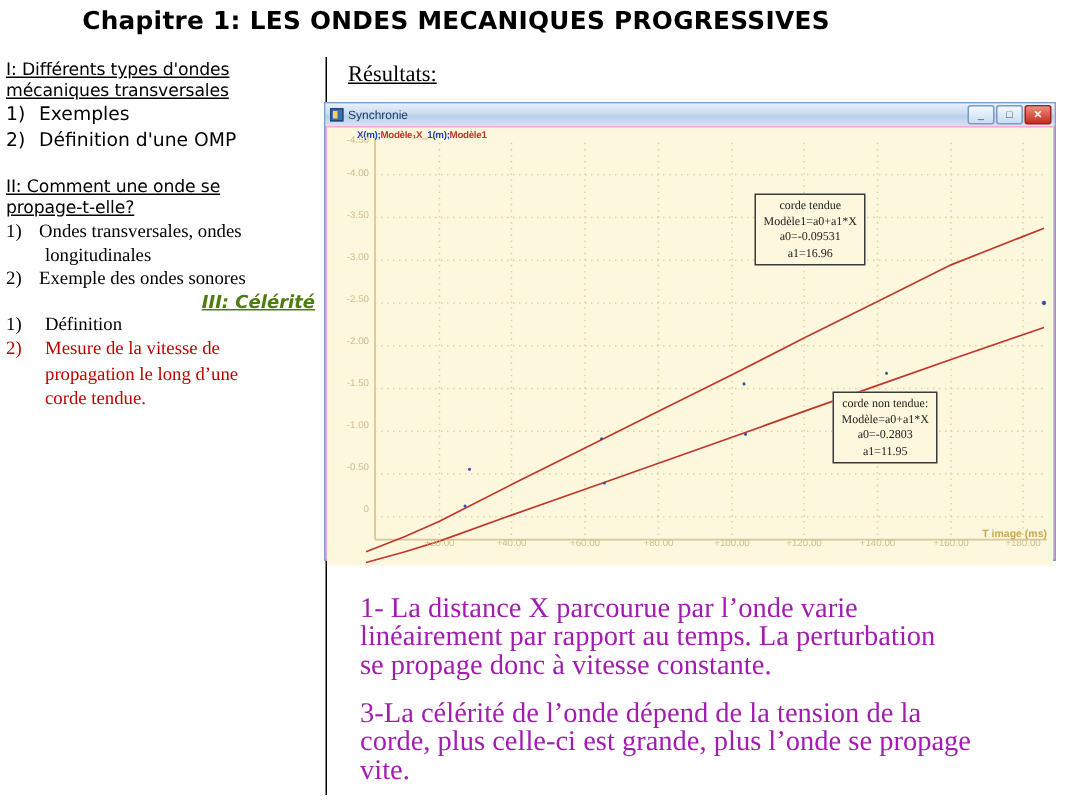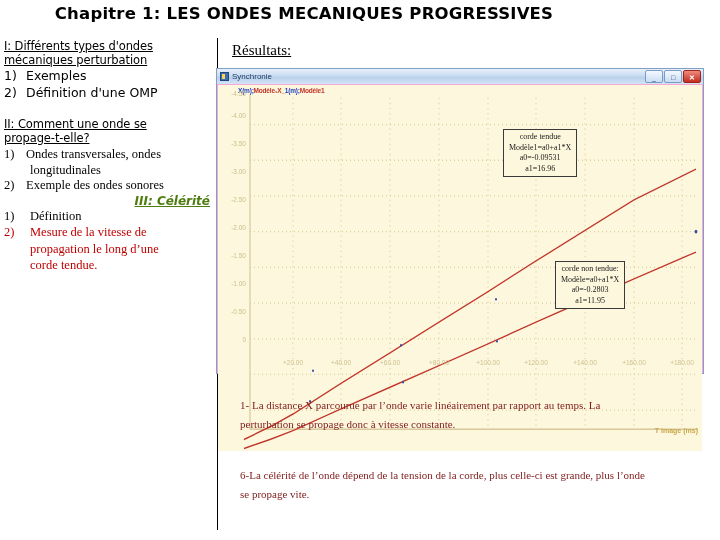--- a/index.html
+++ b/index.html
@@ -173,21 +173,21 @@
     border-color: #9d2417;
   }
   #btn-close span { color: #ffffff; font-weight: bold; }
 
   
   #chart-area {
     position: absolute;
     left: 1px;
     top: 16px;
     width: 484px;
-    height: 366px;
+    height: 292px;
     background: #fdf7dd;
     overflow: hidden;
   }
   #plot-grid {
     position: absolute;
     left: 0; top: 0;
     width: 100%; height: 100%;
   }
   #chart-legend {
     position: absolute;
@@ -240,36 +240,36 @@
     text-align: center;
     white-space: nowrap;
   }
   #model-box-1 { left: 285px; top: 44px; }
   #model-box-2 { left: 337px; top: 176px; }
 
   
   .para {
     position: absolute;
     font-family: "Liberation Serif", serif;
-    font-size: 11px;
+    font-size: 19px;
     line-height: 19px;
-    color: #7f1d1d;
+    color: #a21caf;
   }
   #para-1 { left: 240px; top: 396px; width: 400px; }
   #para-2 { left: 240px; top: 466px; width: 410px; }
 </style>
 </head>
 <body>
 
 <div id="slide-title">Chapitre 1: LES ONDES MECANIQUES PROGRESSIVES</div>
 
 <div id="outline">
 
   <div class="hdr">I: Différents types d'ondes</div>
-  <div class="hdr">mécaniques perturbation</div>
+  <div class="hdr">mécaniques transversales</div>
 
   <div class="item-sans">
     <span class="num">1)</span>
     <span class="txt">Exemples</span>
   </div>
   <div class="item-sans">
     <span class="num">2)</span>
     <span class="txt">Définition d'une OMP</span>
   </div>
 
@@ -407,13 +407,13 @@
       <div>corde non tendue:</div>
       <div>Modèle=a0+a1*X</div>
       <div>a0=-0.2803</div>
       <div>a1=11.95</div>
     </div>
 
   </div>
 </div>
 
 <div class="para" id="para-1">1- La distance X parcourue par l’onde  varie linéairement par rapport au temps. La perturbation se propage  donc à vitesse constante.</div>
-<div class="para" id="para-2">6-La célérité de l’onde dépend de la tension de la corde, plus celle-ci est grande, plus l’onde se propage vite.</div>
+<div class="para" id="para-2">3-La célérité de l’onde dépend de la tension de la corde, plus celle-ci est grande, plus l’onde se propage vite.</div>
 
 </body></html>

